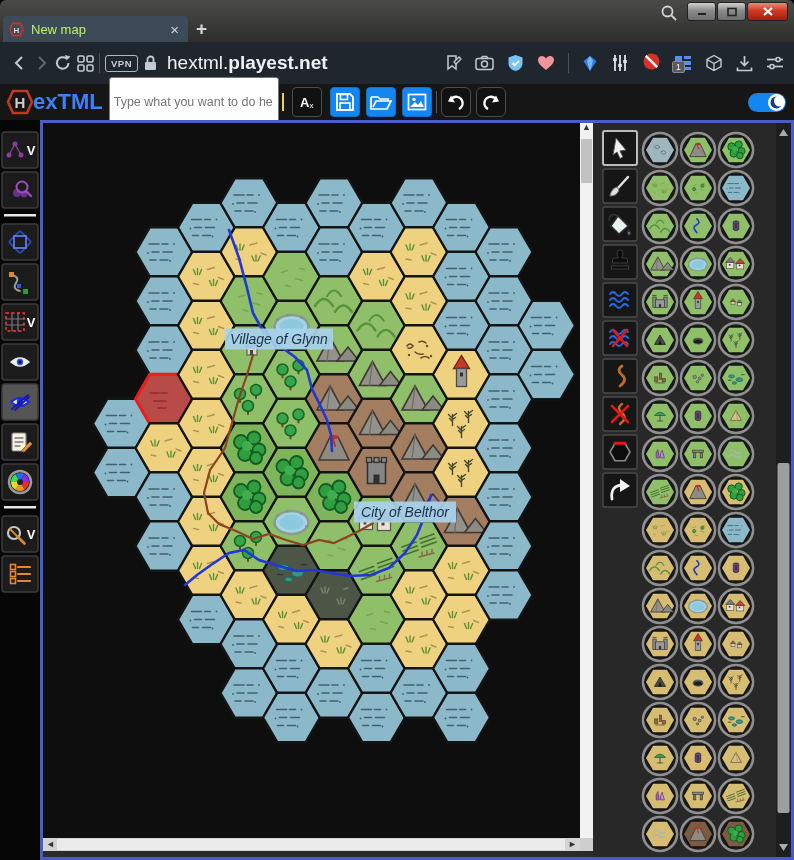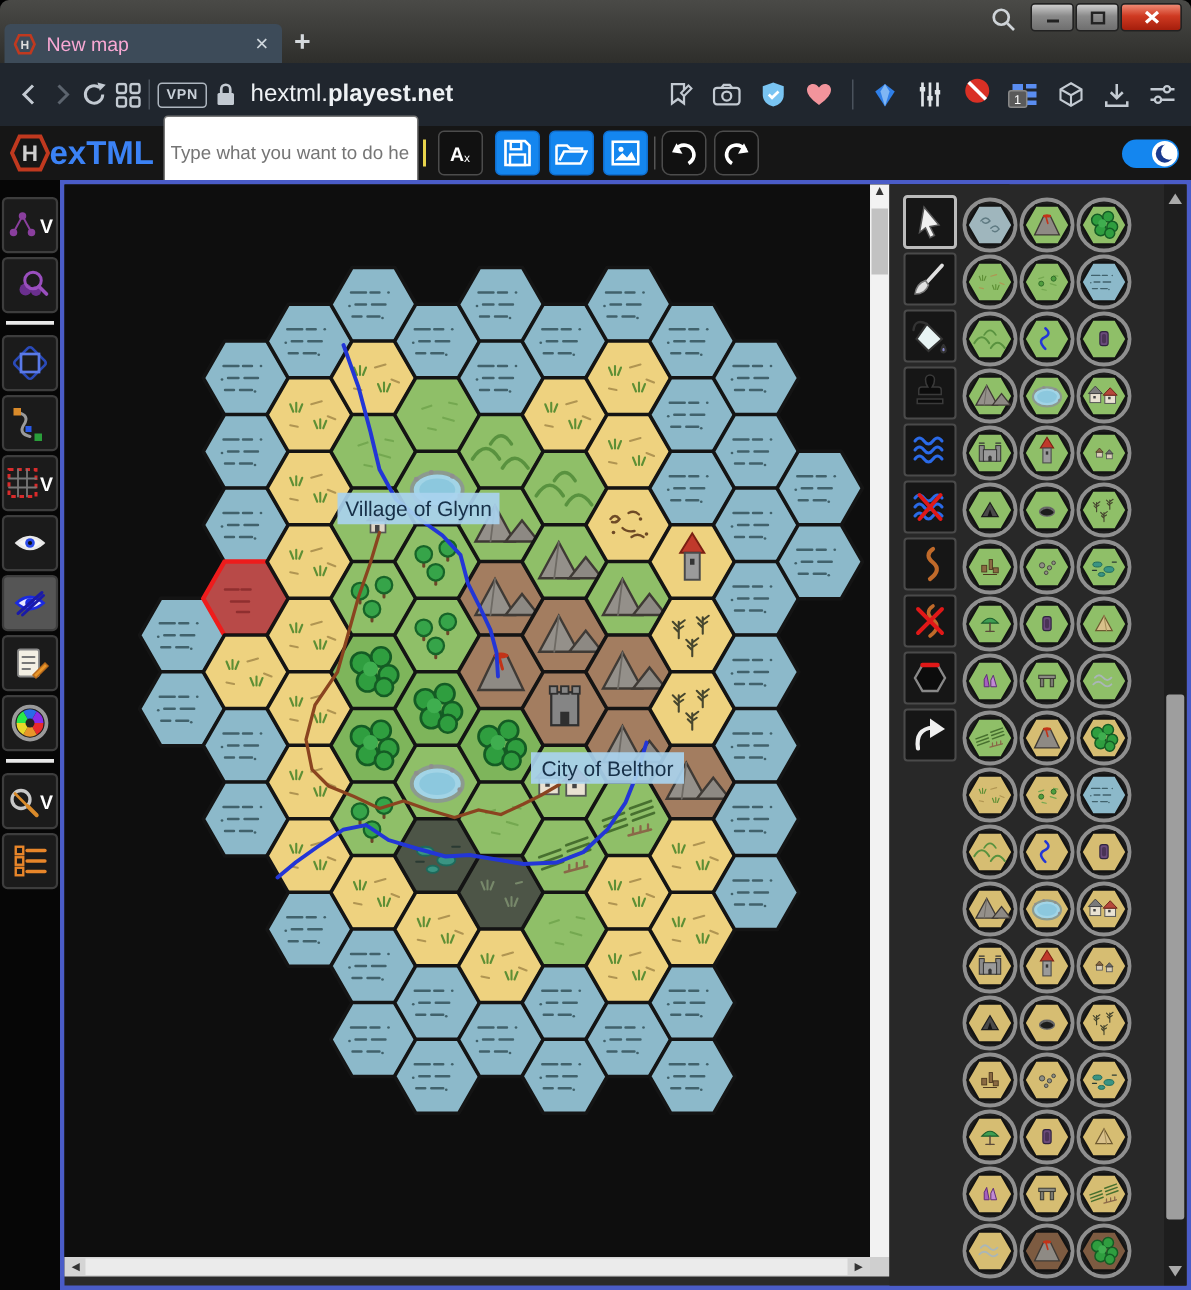--- a/index.html
+++ b/index.html
@@ -3,56 +3,56 @@
 <meta charset="utf-8">
 <style>
   html,body{margin:0;padding:0;background:#000;}
   body{width:794px;height:860px;position:relative;overflow:hidden;
        font-family:"Liberation Sans",sans-serif;-webkit-font-smoothing:antialiased;}
   .titlebar{position:absolute;left:0;top:0;width:794px;height:42px;
     background:linear-gradient(#4a4a47,#35353一 60%,#2e2e2b);background:linear-gradient(#4a4a47,#2e2e2b);
     border-radius:6px 6px 0 0;}
   .tab{position:absolute;left:3px;top:16px;width:185px;height:26px;background:#3d4b59;
     border-radius:4px 4px 0 0;display:flex;align-items:center;padding:0 6px;box-sizing:border-box;}
-  .tab-title{color:#f9a8d4;font-size:13px;margin-left:7px;flex:1;white-space:nowrap;overflow:hidden;}
+  .tab-title{color:#bef264;font-size:13px;margin-left:7px;flex:1;white-space:nowrap;overflow:hidden;}
   .tab-close{color:#cfd6dc;font-size:15px;cursor:default;padding:0 3px;}
   .newtab{position:absolute;left:196px;top:18px;color:#d5d9dd;font-size:19px;font-weight:bold;}
   .tb-search{position:absolute;right:116px;top:4px;}
   .winbtns{position:absolute;right:6px;top:2px;display:flex;gap:1px;}
   .winbtn{width:27px;height:17px;border:1px solid #222;border-radius:3px;
     background:linear-gradient(#cfcfcf,#8a8a8a 45%,#6f6f6f);display:flex;align-items:center;justify-content:center;}
   .winbtn.close{width:39px;background:linear-gradient(#ef8b75,#cf3a22 45%,#a51e0c);}
   .navbar{position:absolute;left:0;top:42px;width:794px;height:42px;background:#20262e;
     display:flex;align-items:center;}
   .nav-left{display:flex;align-items:center;gap:5px;padding-left:12px;}
   .nav-right{position:absolute;right:10px;display:flex;align-items:center;gap:13px;}
   .nav-sep{width:1px;height:20px;background:#4a525c;}
   .vpn{border:1.5px solid #aeb6bf;border-radius:3px;color:#c9d0d8;font-size:9.5px;
     padding:2px 5px;font-weight:bold;letter-spacing:.5px;}
-  .url{color:#eef1f4;font-size:16px;margin-left:4px;}
+  .url{color:#eef1f4;font-size:19px;margin-left:4px;}
   .url b{font-weight:bold;}
   .badge1{position:absolute;margin-left:11px;margin-top:9px;background:#5a5a5a;color:#fff;
     font-size:8.5px;padding:0 3px;border-radius:2px;border:1px solid #888;}
   .appbar{position:absolute;left:0;top:84px;width:794px;height:36px;background:#161616;
     display:flex;align-items:center;}
   .logo{display:flex;align-items:center;margin-left:5px;}
   .logo-rest{color:#3b82f6;font-size:22px;font-weight:bold;letter-spacing:0;margin-left:-2px;}
   .cmd{width:160px;height:24px;background:#fff;border:1px solid #777;border-radius:3px;
     margin-left:6px;font-size:12.5px;padding:12px 4px;color:#222;font-family:"Liberation Sans",sans-serif;}
   .caret{width:2px;height:18px;background:#e8d44c;margin-left:3px;}
   .tbtn{width:30px;height:30px;border-radius:4px;display:flex;align-items:center;justify-content:center;box-sizing:border-box;}
   .dark{background:#111;border:1px solid #4c4c4c;}
   .blue{background:#1486ef;border:1px solid #0f6fd0;}
   .ab-sep{width:1px;height:22px;background:#555;margin:0 4px;}
   .toggle{position:absolute;right:8px;width:38px;height:19px;border-radius:10px;background:#1486ef;}
   .knob{position:absolute;right:1px;top:1px;width:17px;height:17px;border-radius:50%;background:#fff;overflow:hidden;}
   .leftbar{position:absolute;left:0;top:120px;width:40px;height:740px;background:#060606;}
   .main{position:absolute;left:40px;top:120px;width:754px;height:740px;box-sizing:border-box;
     border:3px solid #4a5cc8;background:#2a2a2a;}
-  .canvas{position:absolute;left:0;top:0;width:630px;height:715px;background:#0e0e0e;}
+  .canvas{position:absolute;left:0;top:0;width:630px;height:715px;background:#0e0e0e;font-style:italic;}
   .vscroll{position:absolute;left:537px;top:0;width:13px;height:715px;background:#f2f2f2;}
   .vthumb{position:absolute;left:1px;top:16px;width:11px;height:44px;background:#c2c2c2;}
   .hscroll{position:absolute;left:0;top:715px;width:537px;height:13px;background:#d4d4d4;}
   .hthumb{position:absolute;left:14px;top:1px;width:508px;height:11px;background:#ebebeb;}
   .corner{position:absolute;left:537px;top:715px;width:13px;height:13px;background:#cfcfcf;}
   .rightpanel{position:absolute;left:550px;top:0;width:198px;height:734px;background:#282828;}
   .arrowglyph{font-size:9px;color:#333;line-height:1;}
 </style>
 </head>
 <body>

